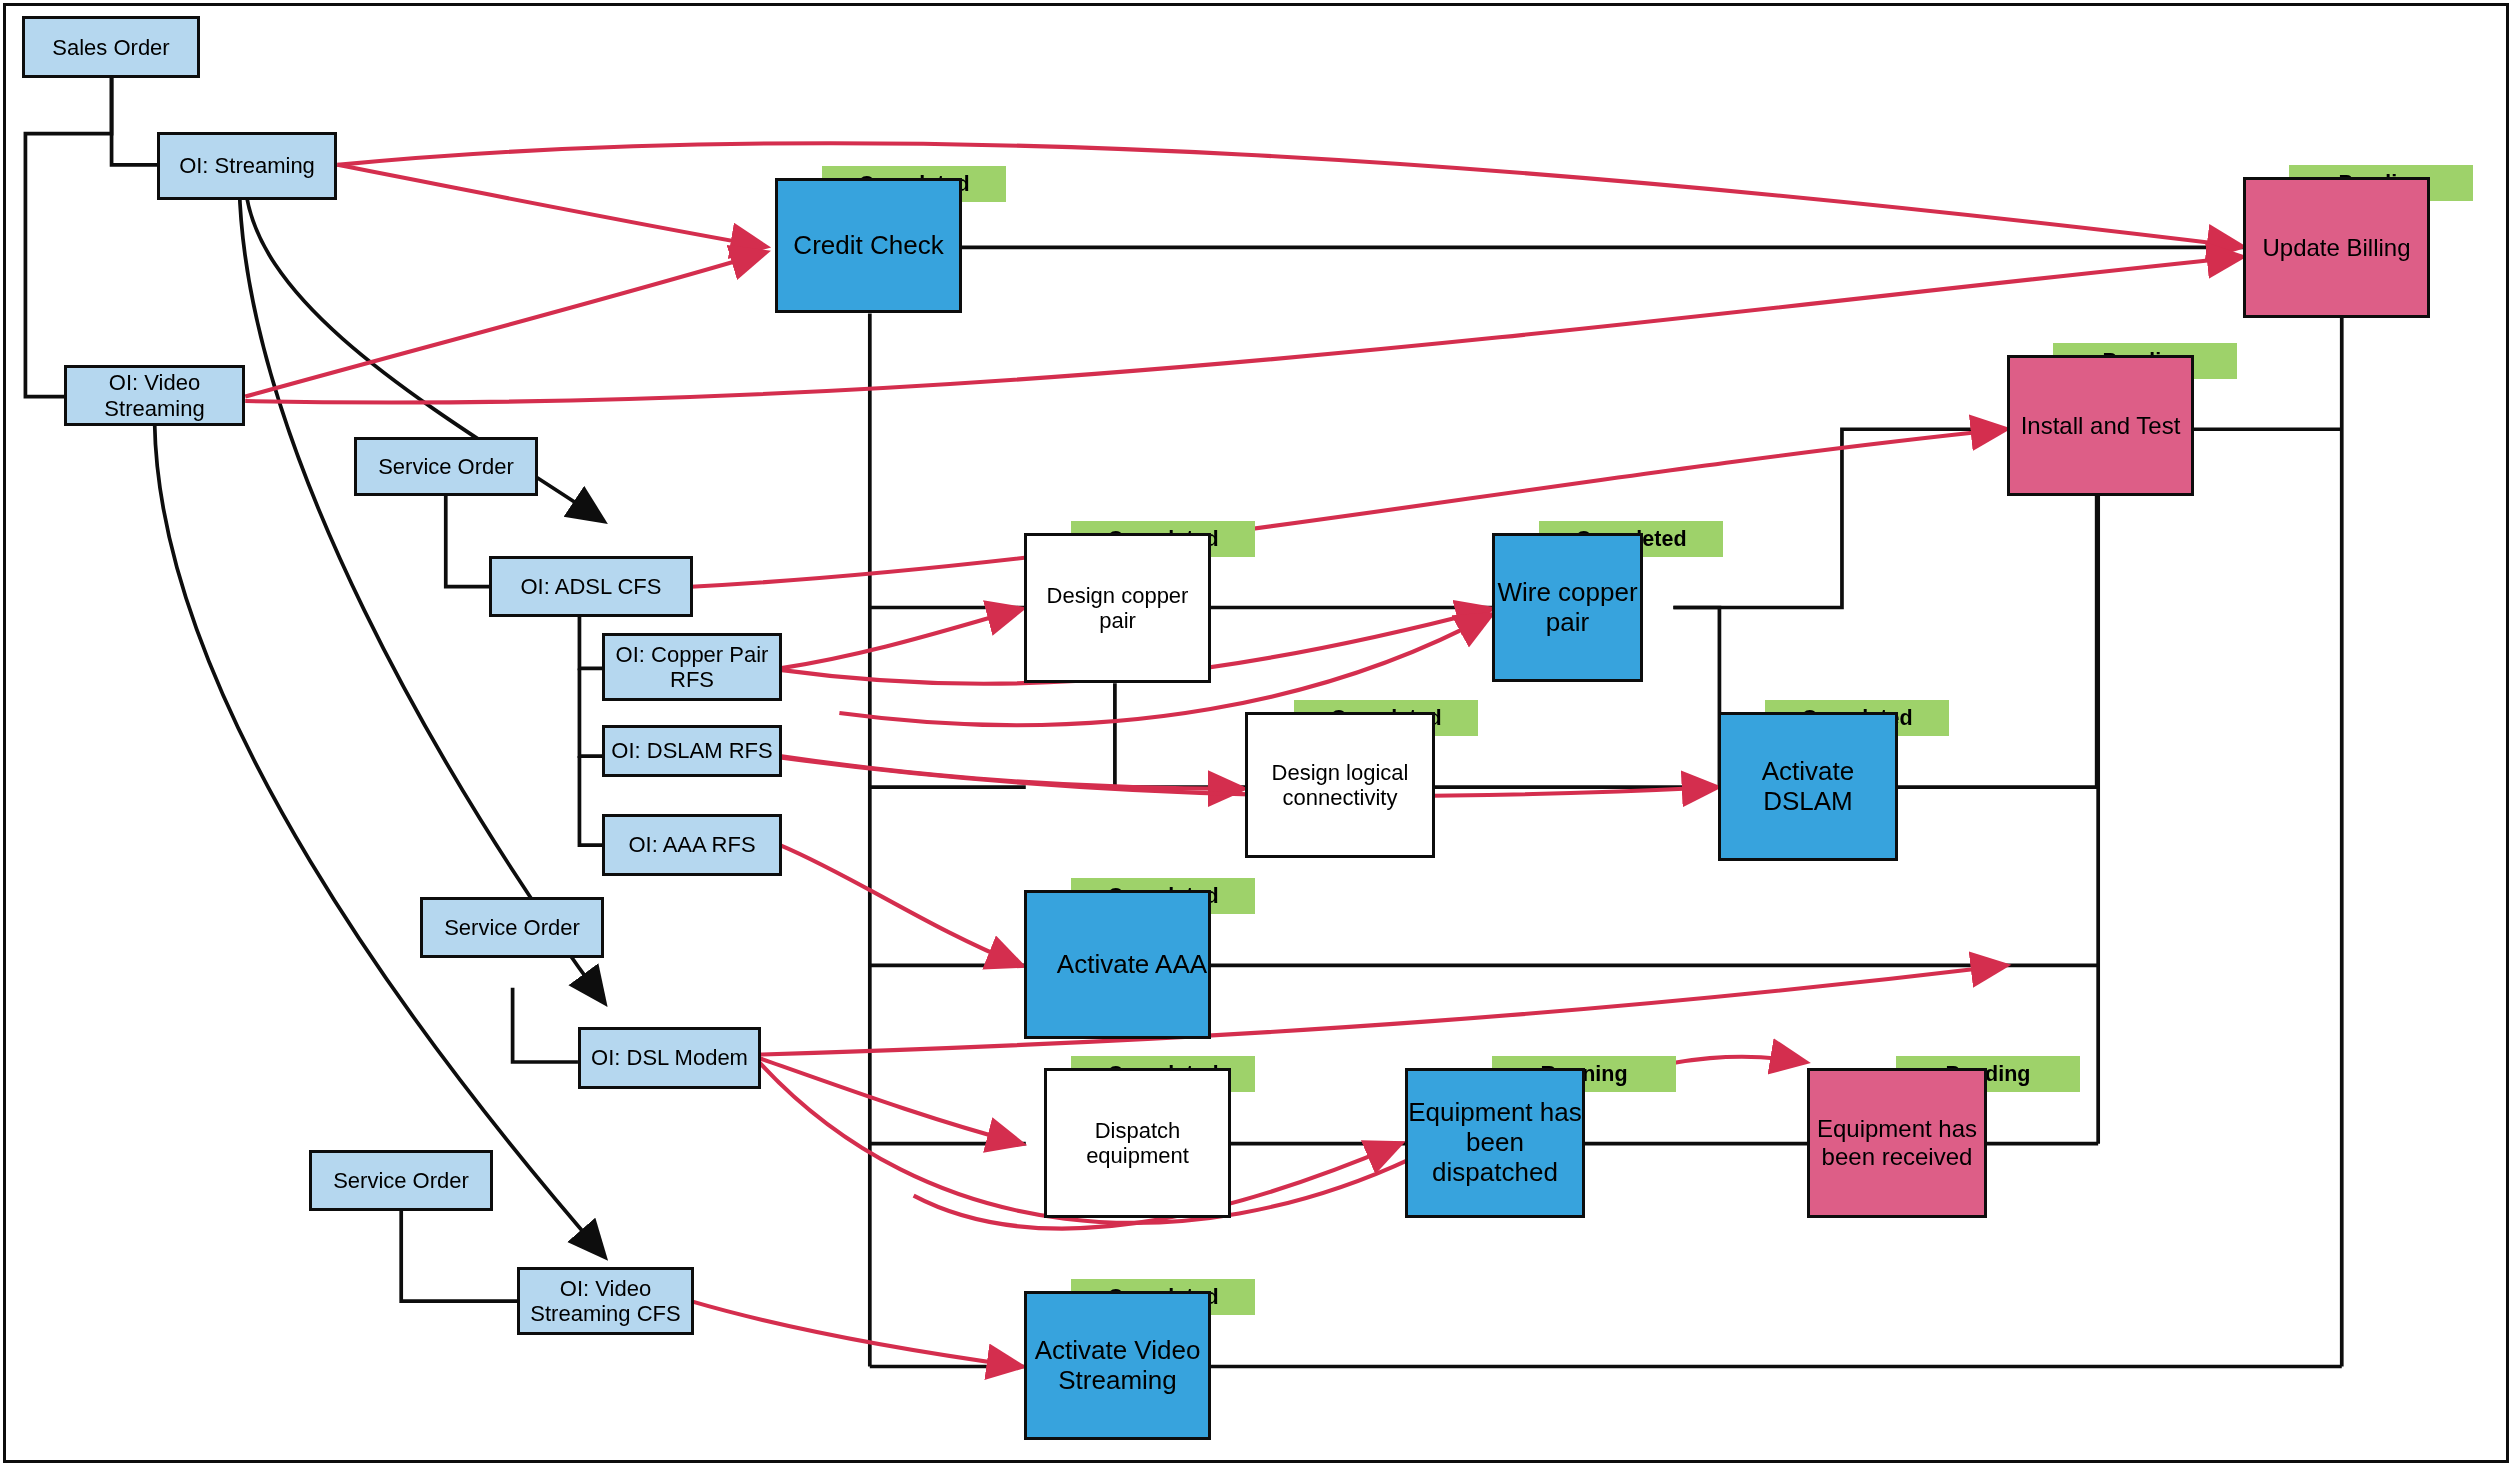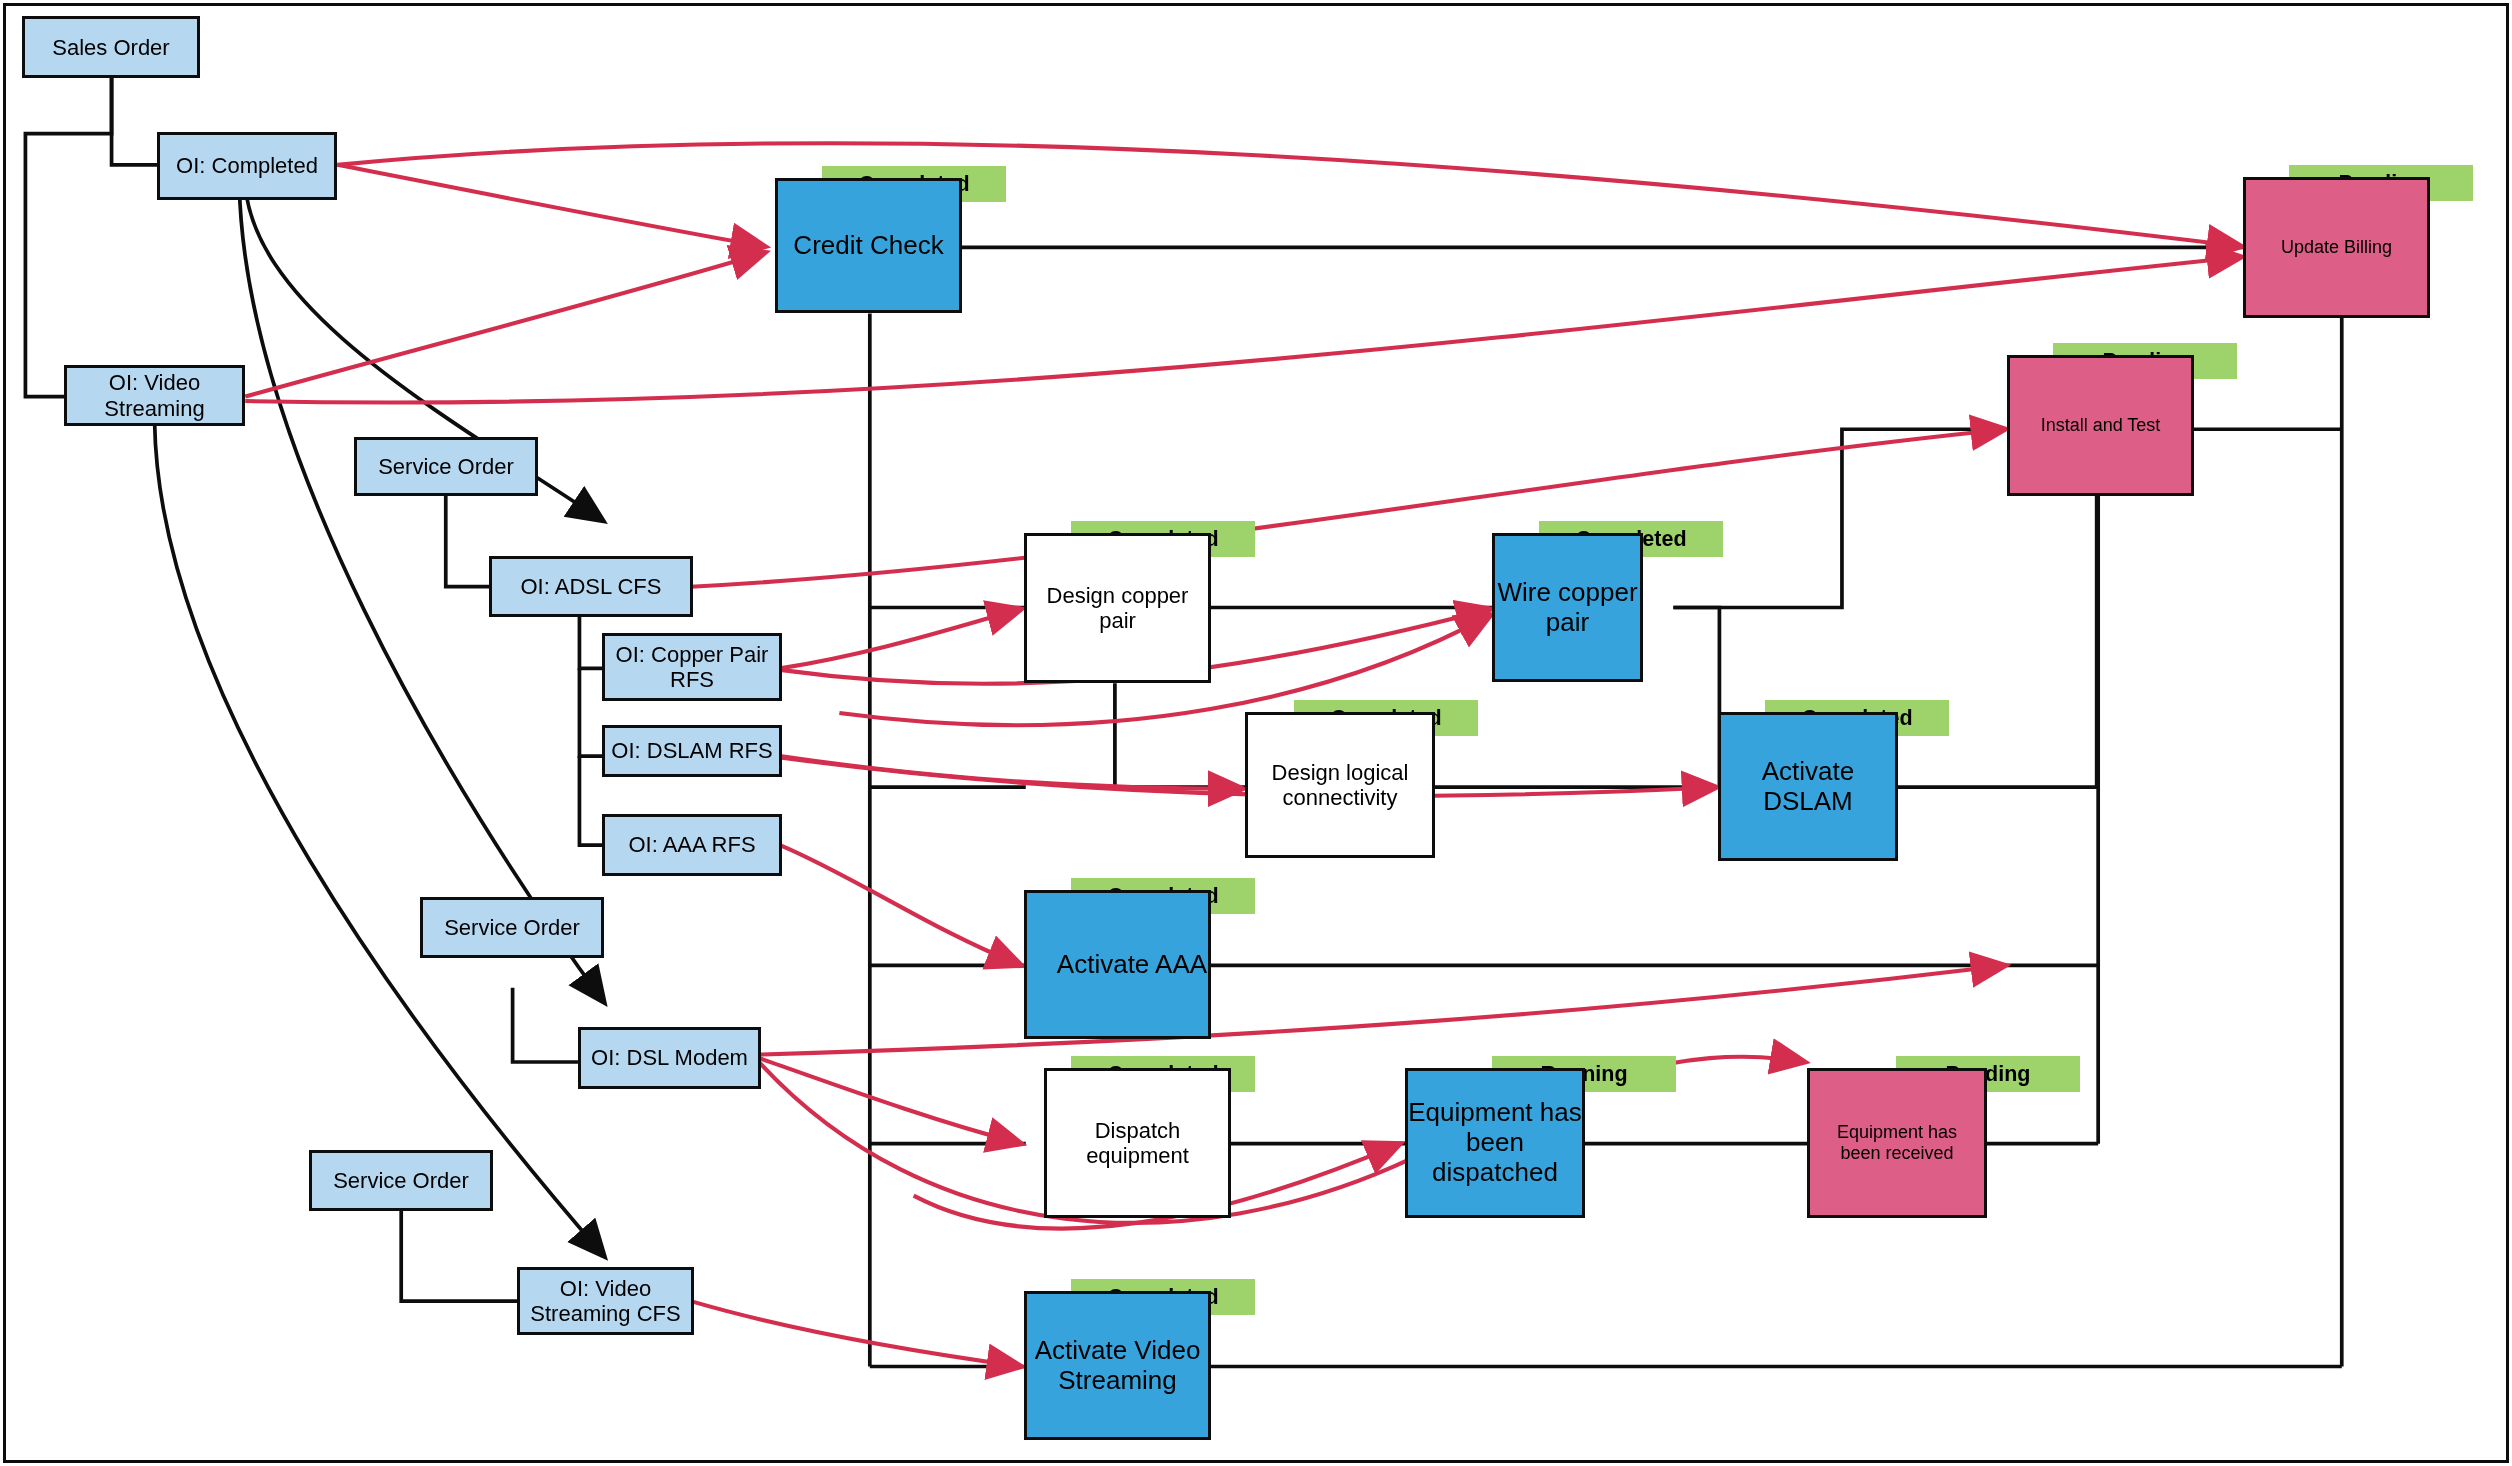--- a/index.html
+++ b/index.html
@@ -4,21 +4,21 @@
 <style>
   html,body{margin:0;padding:0;background:#ffffff;}
   #stage{position:relative;width:2512px;height:1466px;background:#fff;
          font-family:"Liberation Sans", sans-serif;}
   svg.layer{position:absolute;left:0;top:0;width:2512px;height:1466px;overflow:visible;}
   .node{position:absolute;box-sizing:border-box;display:flex;align-items:center;
         justify-content:center;text-align:center;border:3.7px solid #0d0d0d;
         color:#000;line-height:1.15;}
   .node.order{background:#b5d7ef;font-size:22px;}
   .node.task-blue{background:#37a3dd;font-size:26px;}
-  .node.task-pink{background:#dd5e87;font-size:18px;}
+  .node.task-pink{background:#dd5e87;font-size:24px;}
   .node.task-white{background:#ffffff;font-size:22px;}
   .badge{position:absolute;background:#9ed26a;color:#000;font-weight:bold;
          font-size:21.5px;display:flex;align-items:center;justify-content:center;
          box-sizing:border-box;}
   .frame{position:absolute;border:3.7px solid #0d0d0d;box-sizing:border-box;}
 </style>
 </head>
 <body>
 
 <div id="stage">
@@ -135,21 +135,21 @@
 
       <path d="M1130,960 C1500,1010 1800,940 2007,828" marker-end="url(#ah-red)"></path>
     </g>
   </svg>
 
   <div class="node order" style="left:22px;top:16.3px;width:178px;height:62px;">
     <span>Sales Order</span>
   </div>
 
   <div class="node order" style="left:157px;top:132px;width:180px;height:68px;">
-    <span>OI: Completed</span>
+    <span>OI: Streaming</span>
   </div>
 
   <div class="node order" style="left:64px;top:365px;width:181px;height:61px;white-space:pre-line;">
     <span>OI: Video
 Streaming</span>
   </div>
 
   <div class="node order" style="left:354px;top:437px;width:184px;height:59px;">
     <span>Service Order</span>
   </div>

